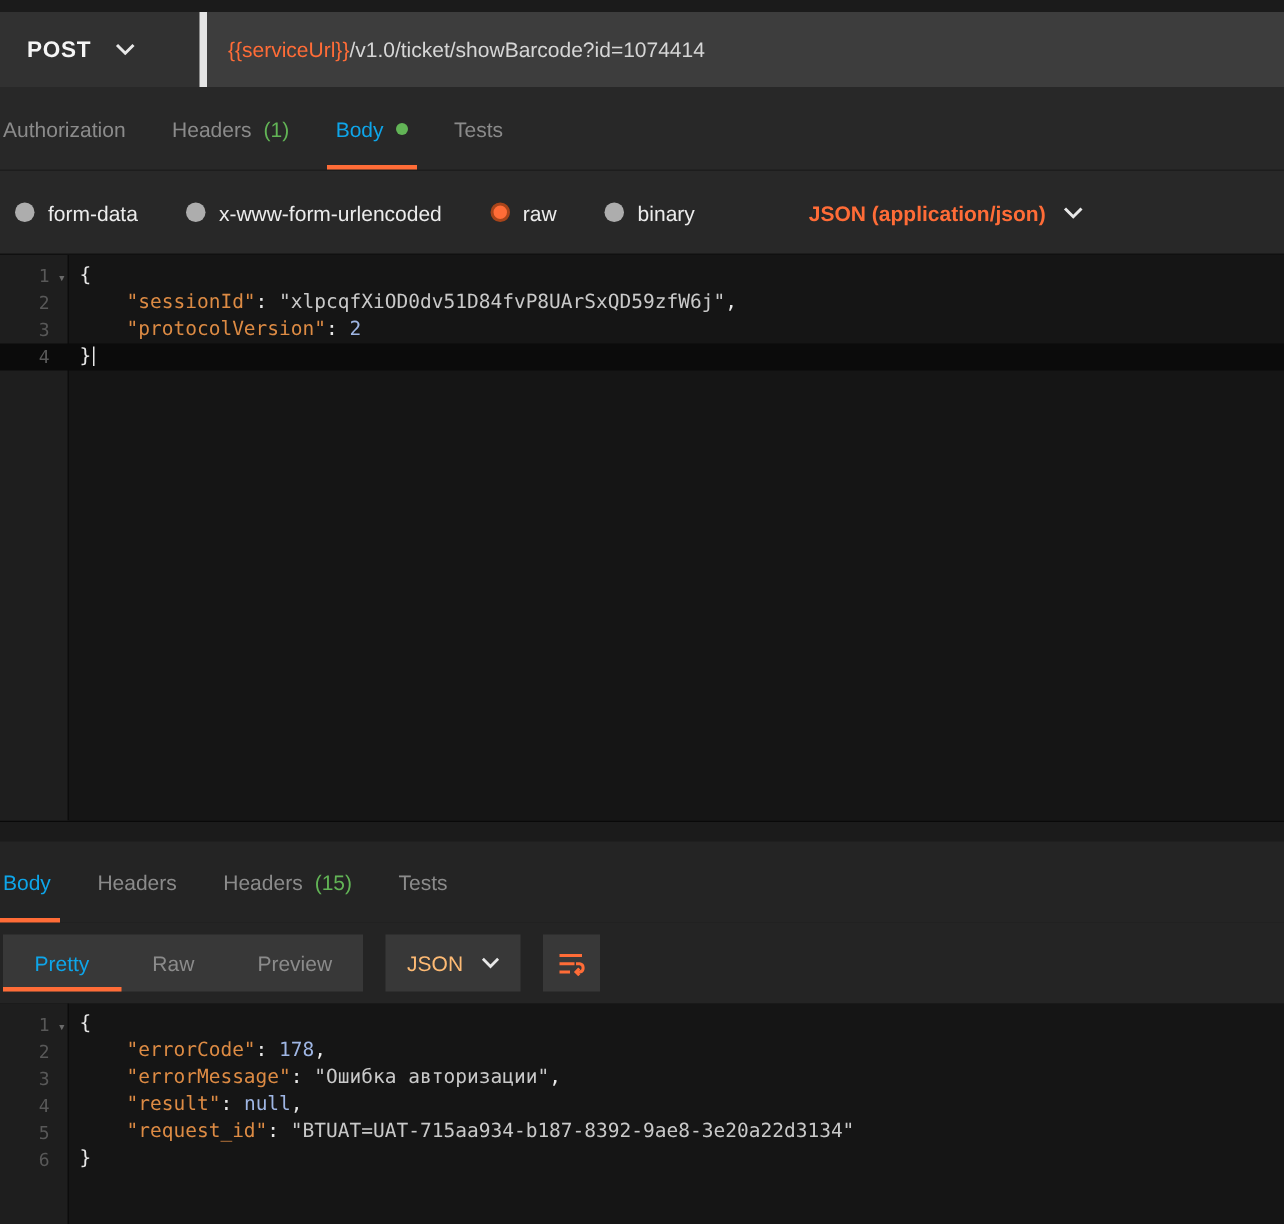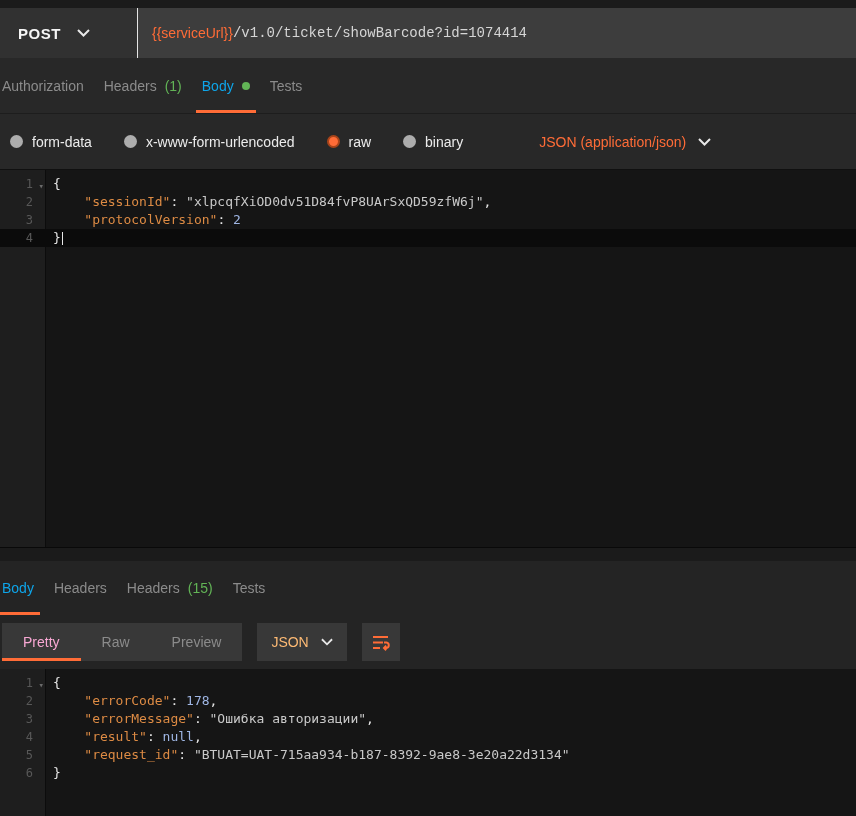--- a/index.html
+++ b/index.html
@@ -8,40 +8,40 @@
     --key-orange:#dd8b44;
     --string-gray:#c9c9c9;
     --number-blue:#9fb6e4;
   }
   *{box-sizing:border-box;margin:0;padding:0;}
   html,body{width:856px;height:816px;overflow:hidden;}
   body{background:#1b1b1b;font-family:"Liberation Sans",sans-serif;}
 
   .top-gap{height:8px;background:#1b1b1b;}
   .topbar{display:flex;height:50px;}
-  .method-box{width:138px;background:#313131;border-right:1px solid #e5e5e5;display:flex;align-items:center;padding-left:18px;gap:16px;cursor:pointer;}
+  .method-box{width:138px;background:#313131;border-right:5px solid #e5e5e5;display:flex;align-items:center;padding-left:18px;gap:16px;cursor:pointer;}
   .method-label{color:#f5f5f5;font-weight:700;font-size:15px;letter-spacing:.5px;}
   .url-box{flex:1;background:#3d3d3d;display:flex;align-items:center;padding-left:14px;font-size:14px;overflow:hidden;white-space:nowrap;cursor:text;}
   .url-var{color:var(--accent-orange);}
-  .url-rest{color:#d6d6d6;font-family:Liberation Mono, monospace;}
-
-  .req-tabs,.resp-tabs{display:flex;align-items:stretch;height:56px;background:#282828;border-bottom:1px solid #1d1d1d;color:#8b8b8b;font-size:14px;gap:20px;padding-left:2px;}
+  .url-rest{color:#d6d6d6;}
+
+  .req-tabs,.resp-tabs{display:flex;align-items:stretch;height:56px;background:#282828;border-bottom:1px solid #1d1d1d;color:#8b8b8b;font-size:14px;gap:31px;padding-left:2px;}
   .resp-tabs{height:54px;background:#242424;border-bottom:none;}
   .tab{display:flex;align-items:center;gap:8px;position:relative;cursor:pointer;}
   .tab.active{color:#0ea5e9;}
   .tab-underline{display:none;}
   .tab.active .tab-underline{display:block;position:absolute;left:-6px;right:-6px;bottom:0;height:3px;background:var(--accent-orange);}
   .count{color:var(--success-green);}
   .dot{width:8px;height:8px;border-radius:50%;background:var(--success-green);}
 
   .body-modes{display:flex;align-items:center;height:56px;background:#282828;border-bottom:1px solid #101010;padding-left:10px;font-size:14px;color:#ececec;}
   .mode{display:flex;align-items:center;gap:9px;cursor:pointer;margin-right:32px;text-align:right;}
   .radio{width:13px;height:13px;border-radius:50%;background:#adadad;flex:0 0 13px;}
   .radio.selected{background:var(--accent-orange);border:2px solid #a8441a;}
-  .content-type{display:flex;align-items:center;gap:12px;margin-left:44px;color:var(--accent-orange);cursor:pointer;}
+  .content-type{display:flex;align-items:center;gap:12px;margin-left:44px;color:var(--accent-orange);cursor:pointer;font-weight:bold;}
 
   .editor{position:relative;background:#151515;font-family:"DejaVu Sans Mono",monospace;font-size:13px;}
   .request-editor{height:377px;}
   .response-editor{height:147px;}
   .gutter-strip{position:absolute;left:0;top:0;bottom:0;width:46px;background:#1e1e1e;border-right:1px solid #0c0c0c;}
   .lines{position:relative;padding-top:5px;}
   .code-line{position:relative;display:flex;line-height:18px;white-space:pre;}
   .code-line.active{background:#0b0b0b;}
   .gutter-cell{position:relative;flex:0 0 46px;width:46px;text-align:right;padding-right:13px;color:#585858;font-size:12px;}
   .fold-caret{position:absolute;right:2px;top:2px;font-size:9px;color:#6a6a6a;cursor:pointer;}
@@ -50,21 +50,21 @@
   .tk-punc{color:#e8e8e8;}
   .tk-key{color:var(--key-orange);}
   .tk-str{color:var(--string-gray);}
   .tk-num{color:var(--number-blue);}
 
   .split{height:14px;background:#1b1b1b;border-top:1px solid #090909;cursor:row-resize;}
 
   .resp-toolbar{display:flex;align-items:center;height:54px;background:#242424;padding-left:2px;}
   .seg-group{display:flex;background:#383838;height:38px;}
   .seg{display:flex;align-items:center;padding:0 21px;color:#8b8b8b;cursor:pointer;position:relative;font-size:14px;}
-  .seg.active{color:#f9a8d4;}
+  .seg.active{color:#0ea5e9;}
   .seg-underline{display:none;}
   .seg.active .seg-underline{display:block;position:absolute;left:0;right:0;bottom:0;height:3px;background:var(--accent-orange);}
   .format-select{display:flex;align-items:center;gap:12px;background:#383838;height:38px;padding:0 14px;margin-left:15px;color:#fdba74;font-size:14px;cursor:pointer;}
   .wrap-btn{display:flex;align-items:center;justify-content:center;width:38px;height:38px;background:#383838;margin-left:15px;cursor:pointer;}
 </style>
 </head>
 <body>
 
 <div class="app">
 

